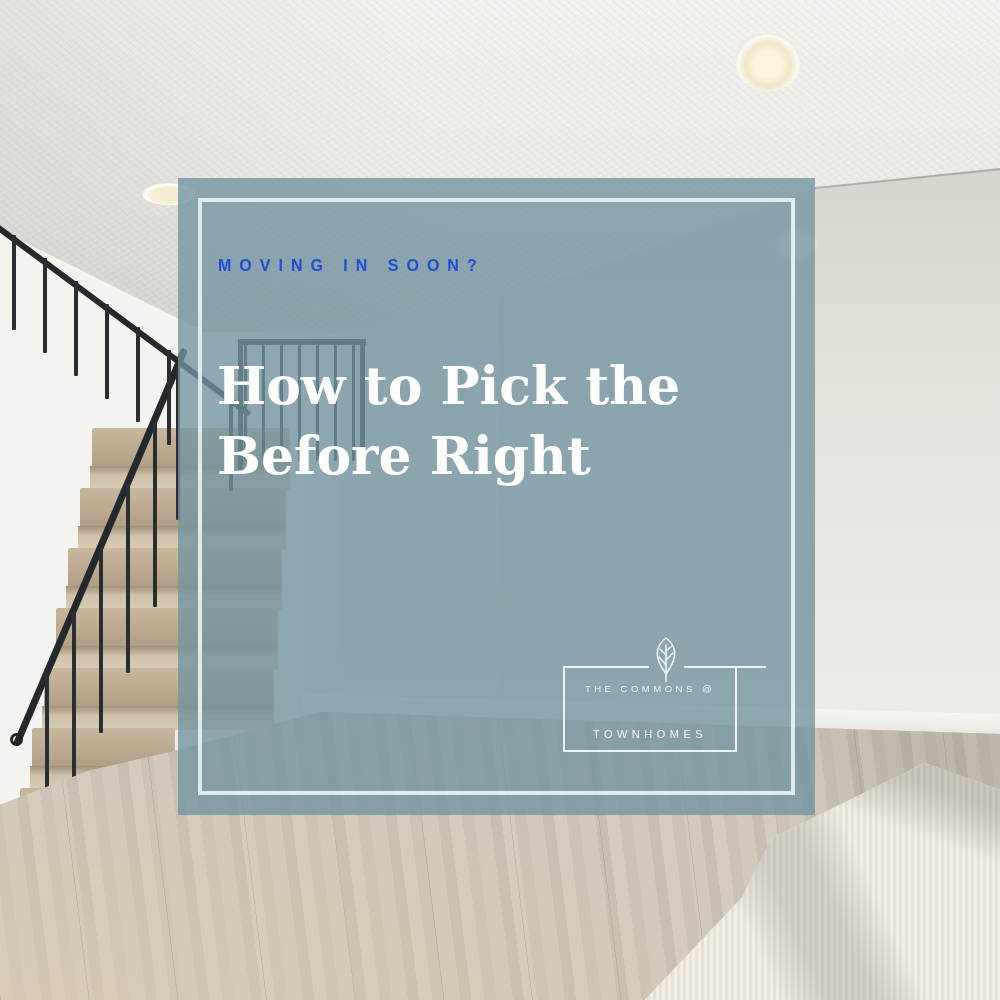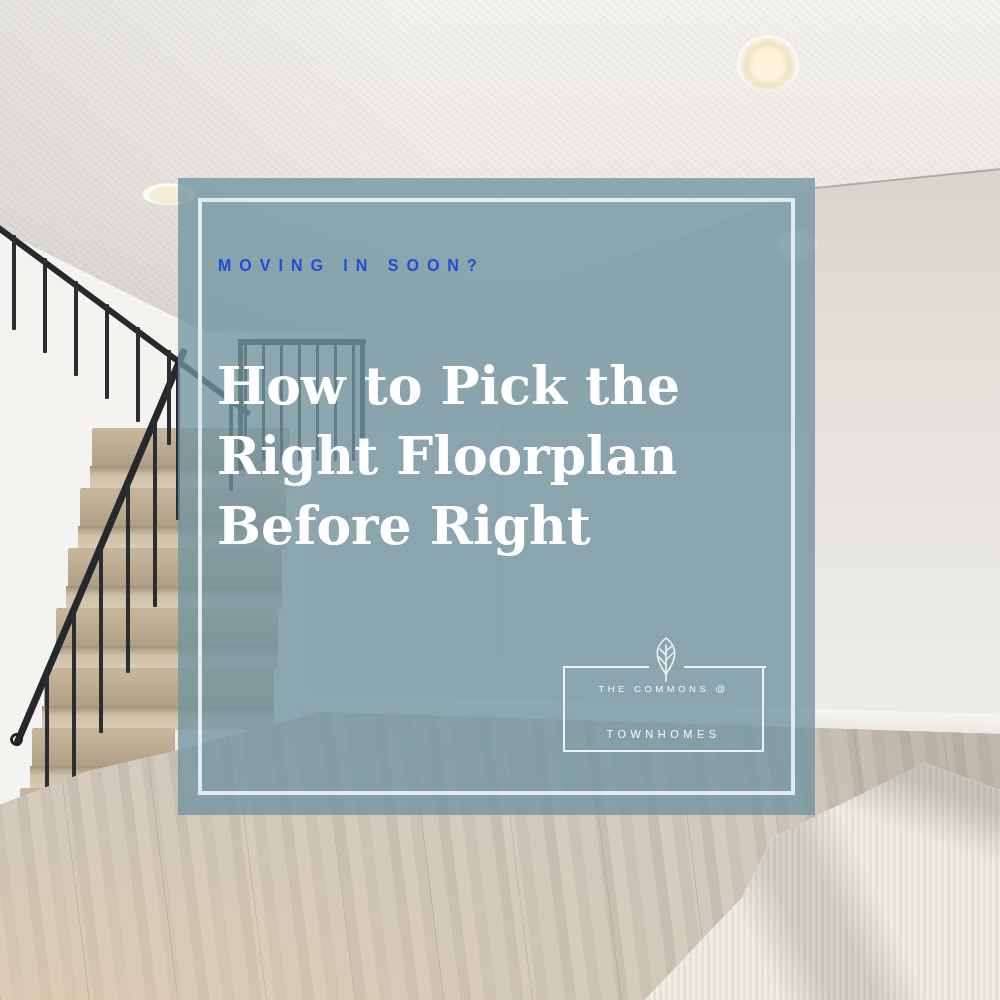--- a/index.html
+++ b/index.html
@@ -69,21 +69,21 @@
   .g-post{width:5px;background:#2c3134;}
 
   
   .overlay{left:178px;top:178px;width:637px;height:637px;background:rgba(113,148,160,.78);}
   .overlay-border{left:20px;top:20px;width:597px;height:597px;border:4px solid rgba(233,241,243,.92);}
   .eyebrow{left:40px;top:79px;font-size:16px;font-weight:700;letter-spacing:8px;color:#1d4ed8;}
   .headline{left:39px;top:156px;width:560px;font-family:"DejaVu Serif",serif;font-weight:700;
       font-size:52px;line-height:70px;color:#ffffff;margin-top:17px;}
 
   
-  .logo-box{left:385px;top:488px;width:201px;height:86px;
+  .logo-box{left:385px;top:488px;width:174px;height:86px;
       border-left:2px solid rgba(242,247,247,.95);border-right:2px solid rgba(242,247,247,.95);
       border-bottom:2px solid rgba(242,247,247,.95);}
   .logo-top-seg{top:0;height:2px;background:rgba(242,247,247,.95);}
   .seg-l{left:0;width:84px;} .seg-r{left:119px;width:82px;}
   .leaf{left:83px;top:-30px;width:36px;height:46px;}
   .logo-line{left:0;width:100%;text-align:center;color:#f4f8f8;white-space:nowrap;}
   .logo-small{top:17px;font-size:9.5px;letter-spacing:3.5px;font-weight:400;}
   .logo-name{top:30px;font-size:23px;letter-spacing:5px;font-weight:400;}
   .logo-bottom{top:62px;font-size:11px;letter-spacing:4.5px;font-weight:400;}
 </style>
@@ -159,21 +159,20 @@
     <div class="rug"></div>
   </div>
 
   <div class="overlay">
     <div class="overlay-border"></div>
 
     <div class="eyebrow">MOVING IN SOON?</div>
 
     <div class="headline">
       <div style="position:static">How to Pick the</div>
-      <div style="position:static">Right Floorplan</div>
       <div style="position:static">Before Right</div>
     </div>
 
     <div class="logo-box">
       <div class="logo-top-seg seg-l"></div>
       <div class="logo-top-seg seg-r"></div>
       <svg class="leaf" viewBox="0 0 36 46">
         <g fill="none" stroke="#F2F7F7" stroke-width="1.5" stroke-linecap="round">
           <path d="M18 2 C27 9 32 19 18 38 C4 19 9 9 18 2 Z"></path>
           <path d="M18 38 L18 9"></path>

